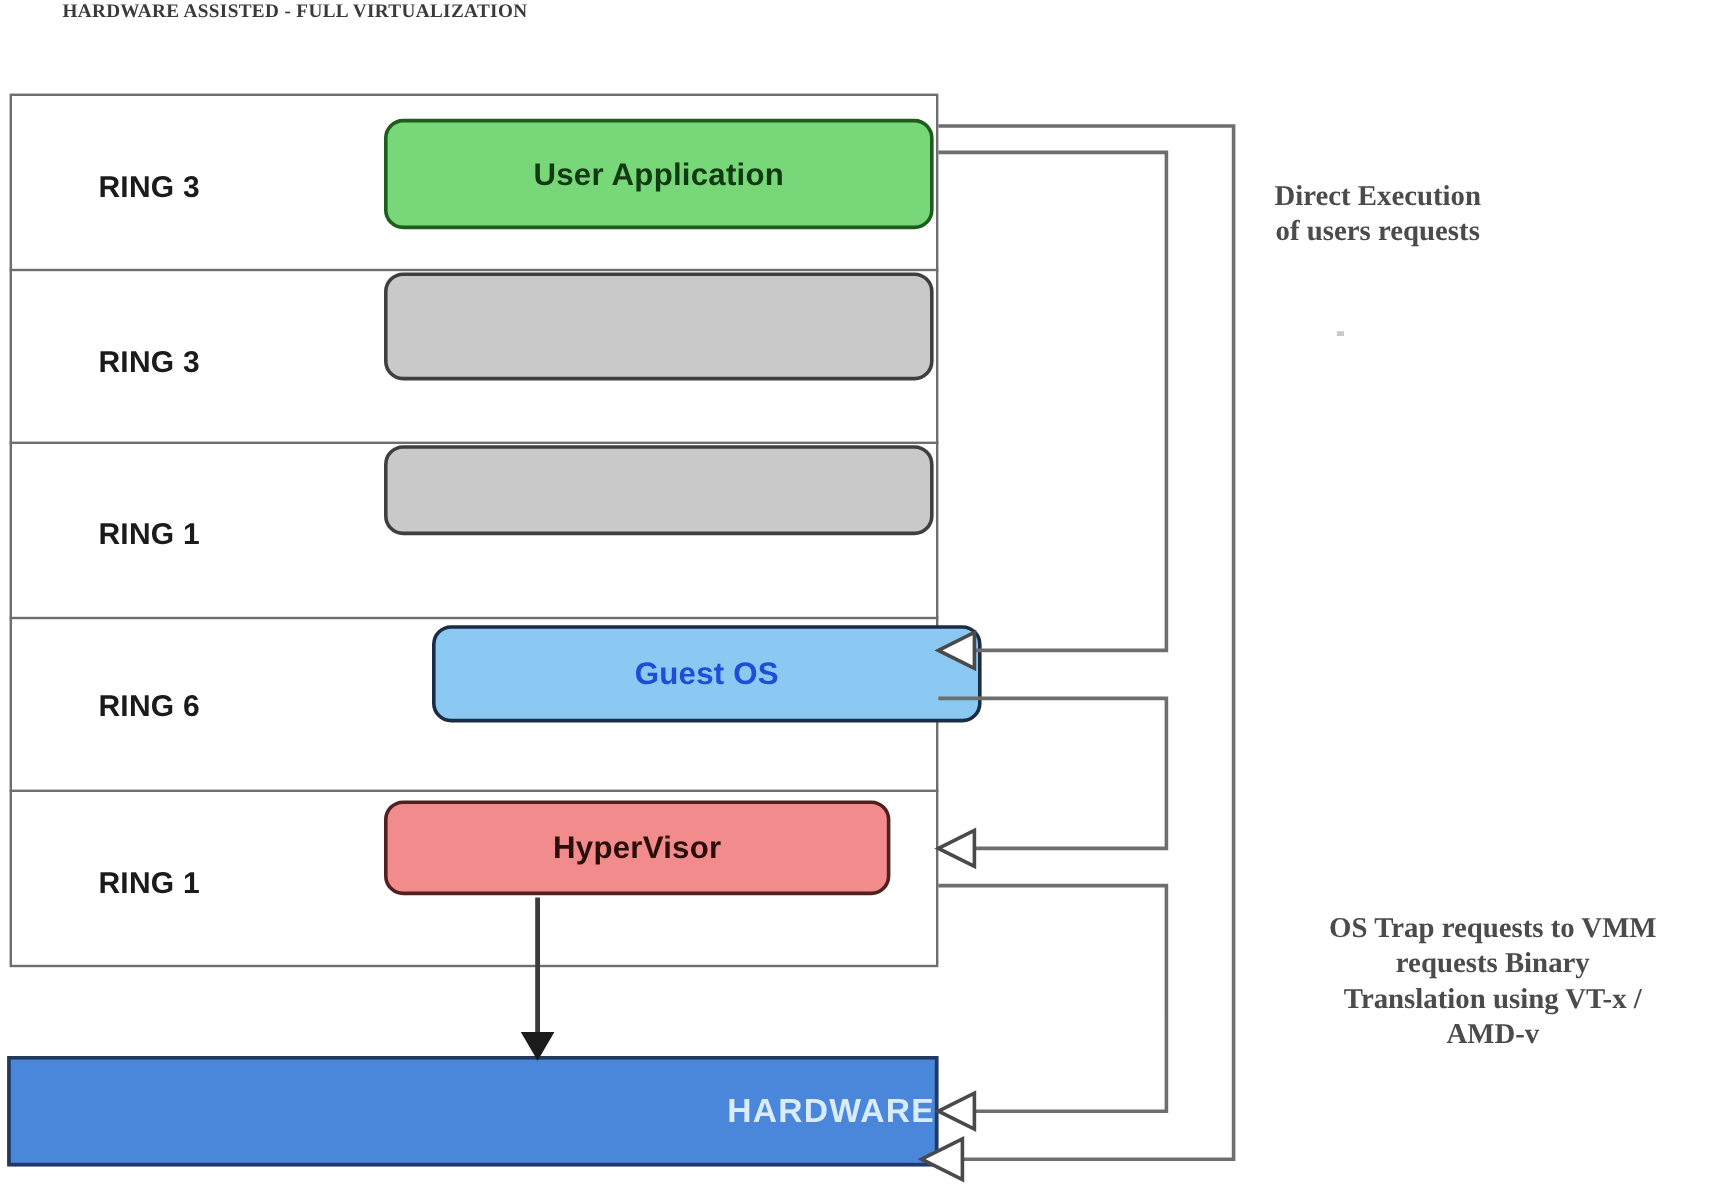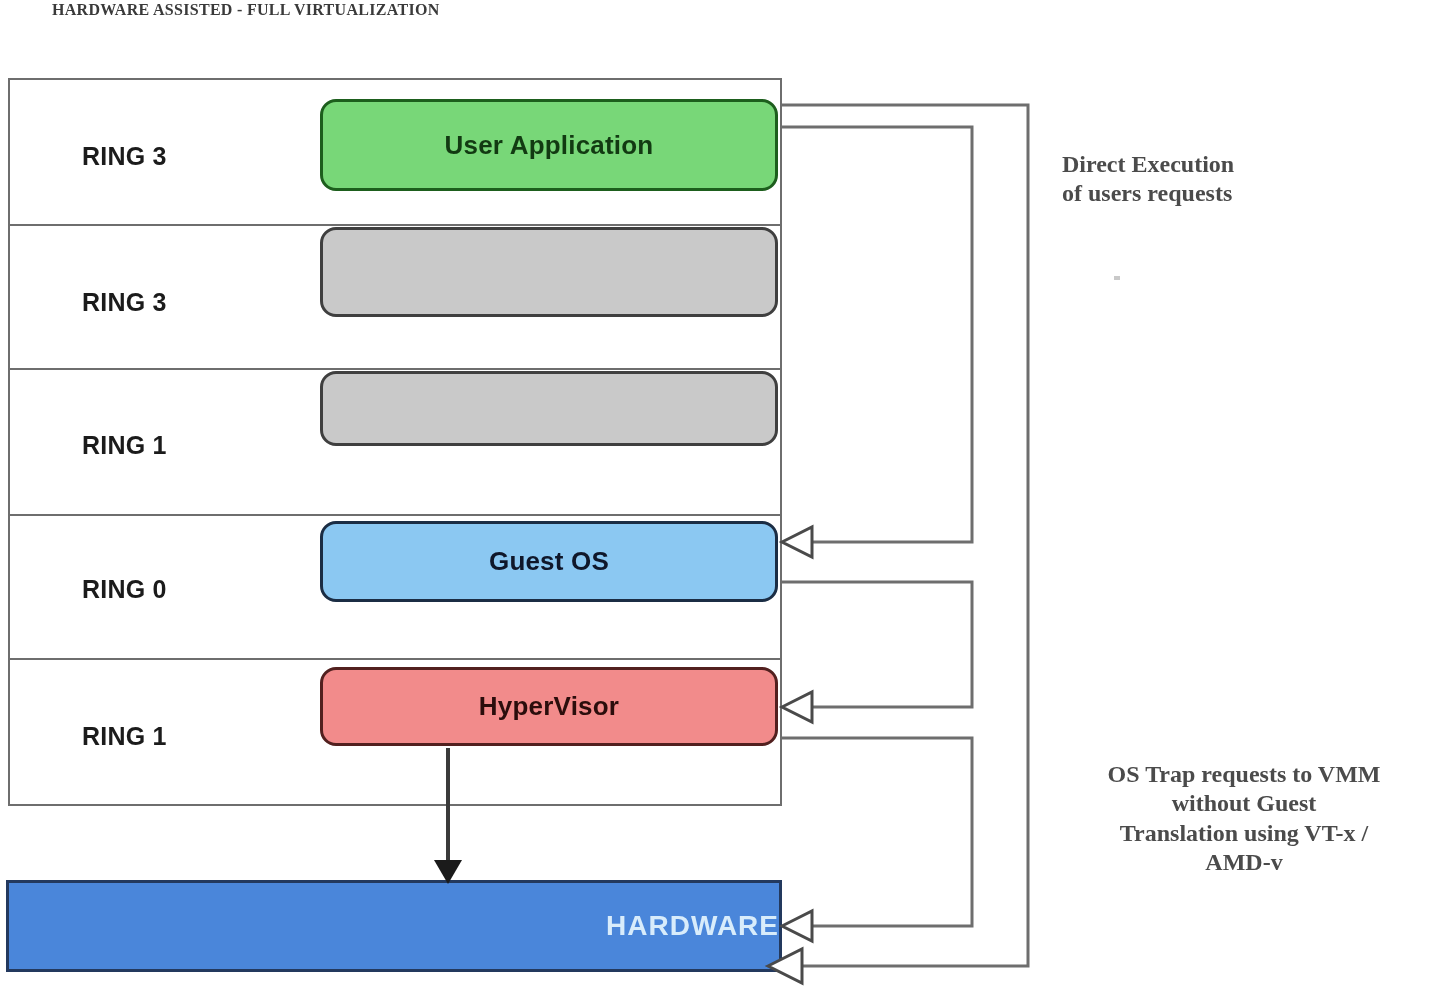--- a/index.html
+++ b/index.html
@@ -76,21 +76,22 @@
     border: 3px solid #1d5e1d;
     color: #123a12;
   }
   .comp-gray {
     background: #c9c9c9;
     border: 3px solid #3f3f3f;
   }
   .comp-blue {
     background: #8bc8f2;
     border: 3px solid #1b2d44;
-    color: #0f172a;
+    color: #1d4ed8;
+    margin-left: 40px;
   }
   .comp-red {
     background: #f28b8b;
     border: 3px solid #52201f;
     color: #2b0d0c;
   }
   .comp-hardware {
     background: #4a86da;
     border: 3px solid #23395e;
     color: #d8ecfb;
@@ -102,21 +103,21 @@
   
   .note {
     position: absolute;
     font-family: "Liberation Serif", serif;
     font-weight: bold;
     font-size: 24px;
     color: #4b4b4b;
     line-height: 1.22;
     white-space: pre-line;
   }
-  .note-top { left: 1062px; top: 150px; text-align: left; }
+  .note-top { left: 1062px; top: 150px; text-align: center; }
   .note-bottom { left: 1046px; top: 760px; width: 396px; text-align: center; }
   .note-dot {
     position: absolute;
     left: 1114px;
     top: 276px;
     width: 6px;
     height: 4px;
     background: #c9c9c9;
   }
 
@@ -157,52 +158,52 @@
   <div class="ring-panel"></div>
 
   <div class="ring-divider" style="top:224px;"></div>
   <div class="ring-divider" style="top:368px;"></div>
   <div class="ring-divider" style="top:514px;"></div>
   <div class="ring-divider" style="top:658px;"></div>
 
   <div class="ring-label" style="left:82px; top:142px;">RING 3</div>
   <div class="ring-label" style="left:82px; top:288px;">RING 3</div>
   <div class="ring-label" style="left:82px; top:431px;">RING 1</div>
-  <div class="ring-label" style="left:82px; top:575px;">RING 0</div>
+  <div class="ring-label" style="left:82px; top:575px;">RING 6</div>
   <div class="ring-label" style="left:82px; top:722px;">RING 1</div>
 
   <div class="comp rounded comp-green" style="left:320px; top:83px; width:458px; height:92px;margin-top:16px;">
     <span>User Application</span>
   </div>
 
   <div class="comp rounded comp-gray" style="left:320px; top:227px; width:458px; height:90px;">
     <span></span>
   </div>
 
   <div class="comp rounded comp-gray" style="left:320px; top:371px; width:458px; height:75px;">
     <span></span>
   </div>
 
   <div class="comp rounded comp-blue" style="left:320px; top:521px; width:458px; height:81px;">
     <span>Guest OS</span>
   </div>
 
-  <div class="comp rounded comp-red" style="left:320px; top:667px; width:458px; height:79px;">
+  <div class="comp rounded comp-red" style="left:320px; top:667px; width:422px; height:79px;">
     <span>HyperVisor</span>
   </div>
 
   <div class="comp comp-hardware" style="left:6px; top:880px; width:776px; height:92px;">
     <span>HARDWARE</span>
   </div>
 
   <div class="note note-top">Direct Execution
 of users requests</div>
   <div class="note-dot"></div>
   <div class="note note-bottom">OS Trap requests to VMM
-without Guest
+requests Binary
 Translation using VT-x /
 AMD-v</div>
 
   <svg id="wires" viewBox="0 0 1446 994">
 
     <path class="wire" d="M 782 105 L 1028 105 L 1028 966 L 800 966"></path>
     <polygon class="head" points="768,966 802,949 802,983"></polygon>
 
     <path class="wire" d="M 782 127 L 972 127 L 972 542 L 810 542"></path>
     <polygon class="head" points="782,542 812,527 812,557"></polygon>

